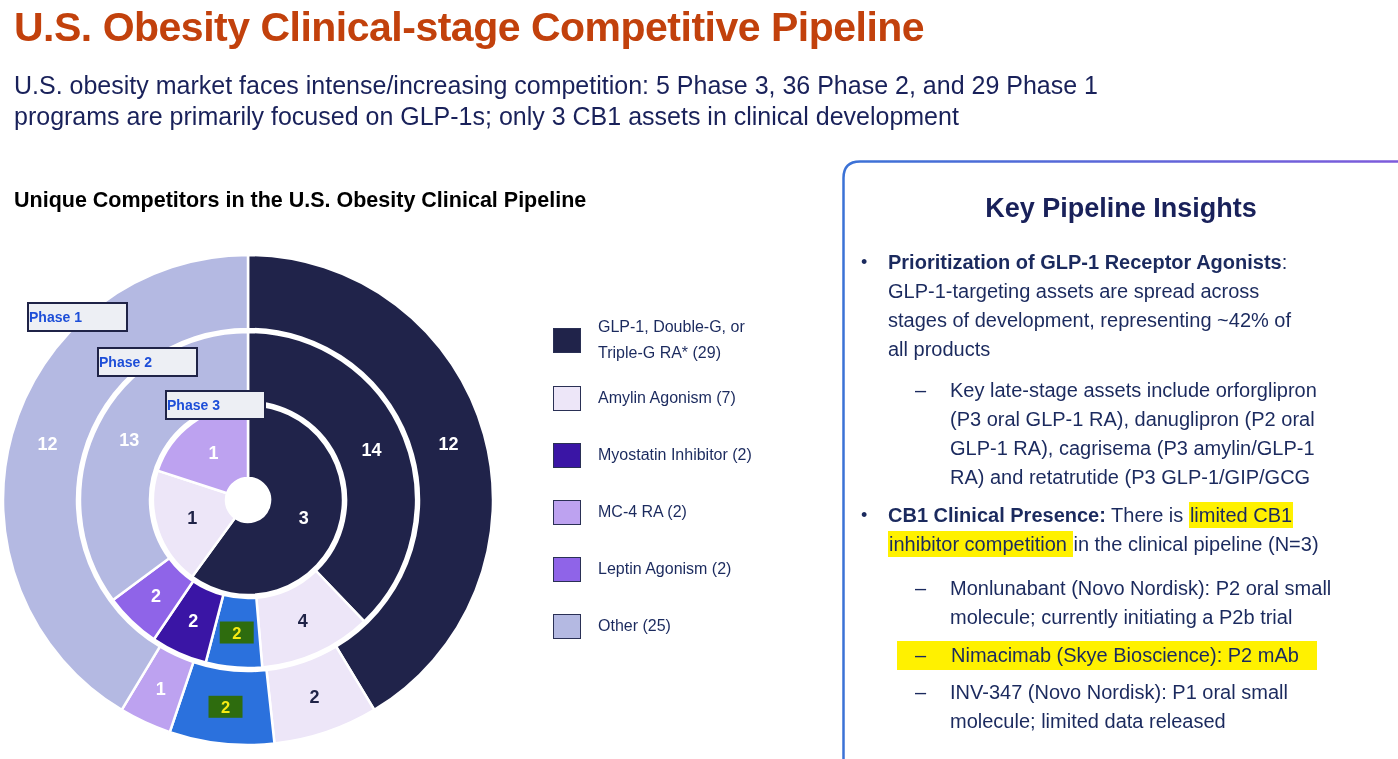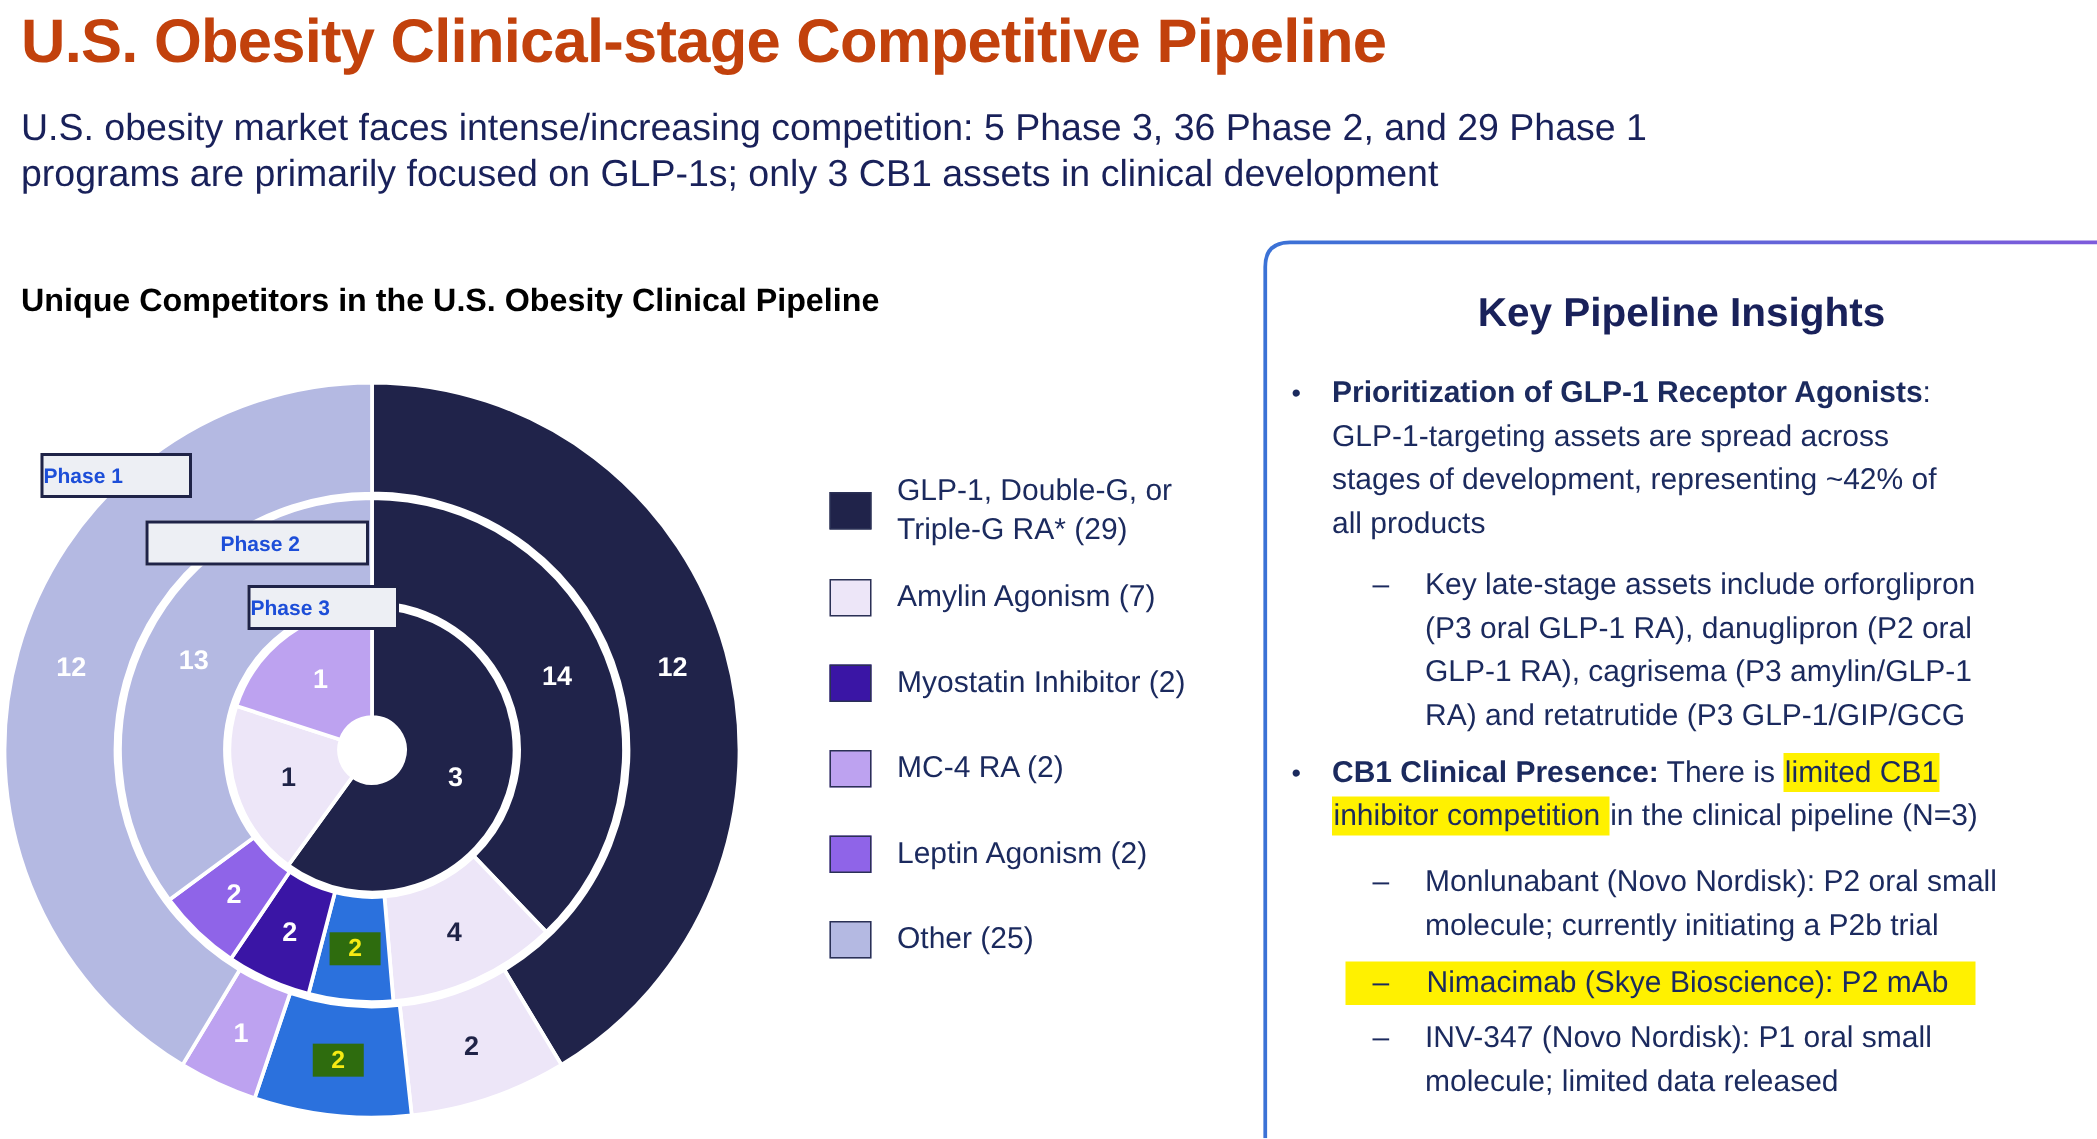--- a/index.html
+++ b/index.html
@@ -8,27 +8,27 @@
   .title{position:absolute;left:14px;top:4px;font-size:41px;font-weight:bold;
          letter-spacing:-0.5px;color:#c2410c;white-space:nowrap;}
   .subtitle{position:absolute;left:14px;top:70px;font-size:25px;line-height:31px;
             color:#19215A;white-space:pre-line;}
   .chart-title{position:absolute;left:14px;top:188px;font-size:21.5px;font-weight:bold;color:#000000;}
   #sunburst{position:absolute;left:0;top:253px;}
   .phase-box{position:absolute;width:97px;height:26px;background:#EDEFF4;
              border:2.5px solid #1F2347;color:#1d4ed8;font-size:14px;font-weight:bold;
              line-height:26px;z-index:5;}
   #phase1{left:27px;top:302px;}
-  #phase2{left:97px;top:347px;padding-left:48px;}
+  #phase2{left:97px;top:347px;}
   #phase3{left:165px;top:390px;}
   #legend{position:absolute;left:553px;top:314px;}
   .lg-item{display:flex;align-items:center;height:26px;margin-bottom:31px;}
   .lg-item.first{height:52px;margin-bottom:19px;}
   .lg-swatch{width:26px;height:23px;border:1.5px solid #2A3055;flex:0 0 auto;margin-right:17px;}
-  .lg-label{font-size:20px;line-height:26px;color:#1B2A5E;white-space:pre-line;}
+  .lg-label{font-size:16px;line-height:26px;color:#1B2A5E;white-space:pre-line;}
   .lg-hl{background:#FFF100;padding:2px 9px 2px 2px;}
   #panel-border{position:absolute;left:840px;top:160px;z-index:1;}
   #insights{position:absolute;left:844px;top:193px;width:554px;z-index:2;}
   .ins-heading{font-size:27px;font-weight:bold;text-align:center;color:#19215A;
                margin:0 0 25px 0;line-height:30px;}
   .ins-b{position:relative;font-size:20px;line-height:29px;color:#1B2A5E;}
   .ins-b.lvl1{padding-left:44px;}
   .ins-b.lvl2{padding-left:106px;}
   .mk{position:absolute;top:0;}
   .lvl1 .mk{left:17px;font-size:18px;}

